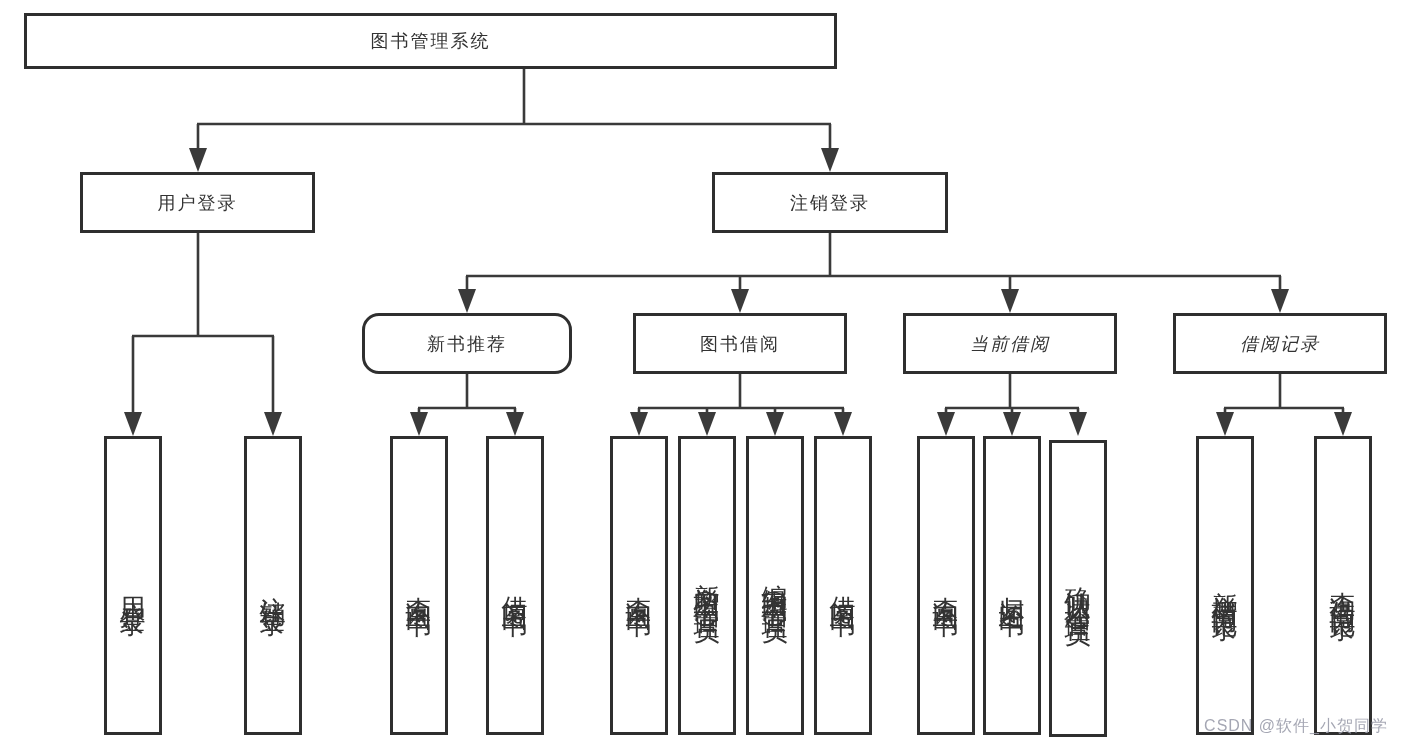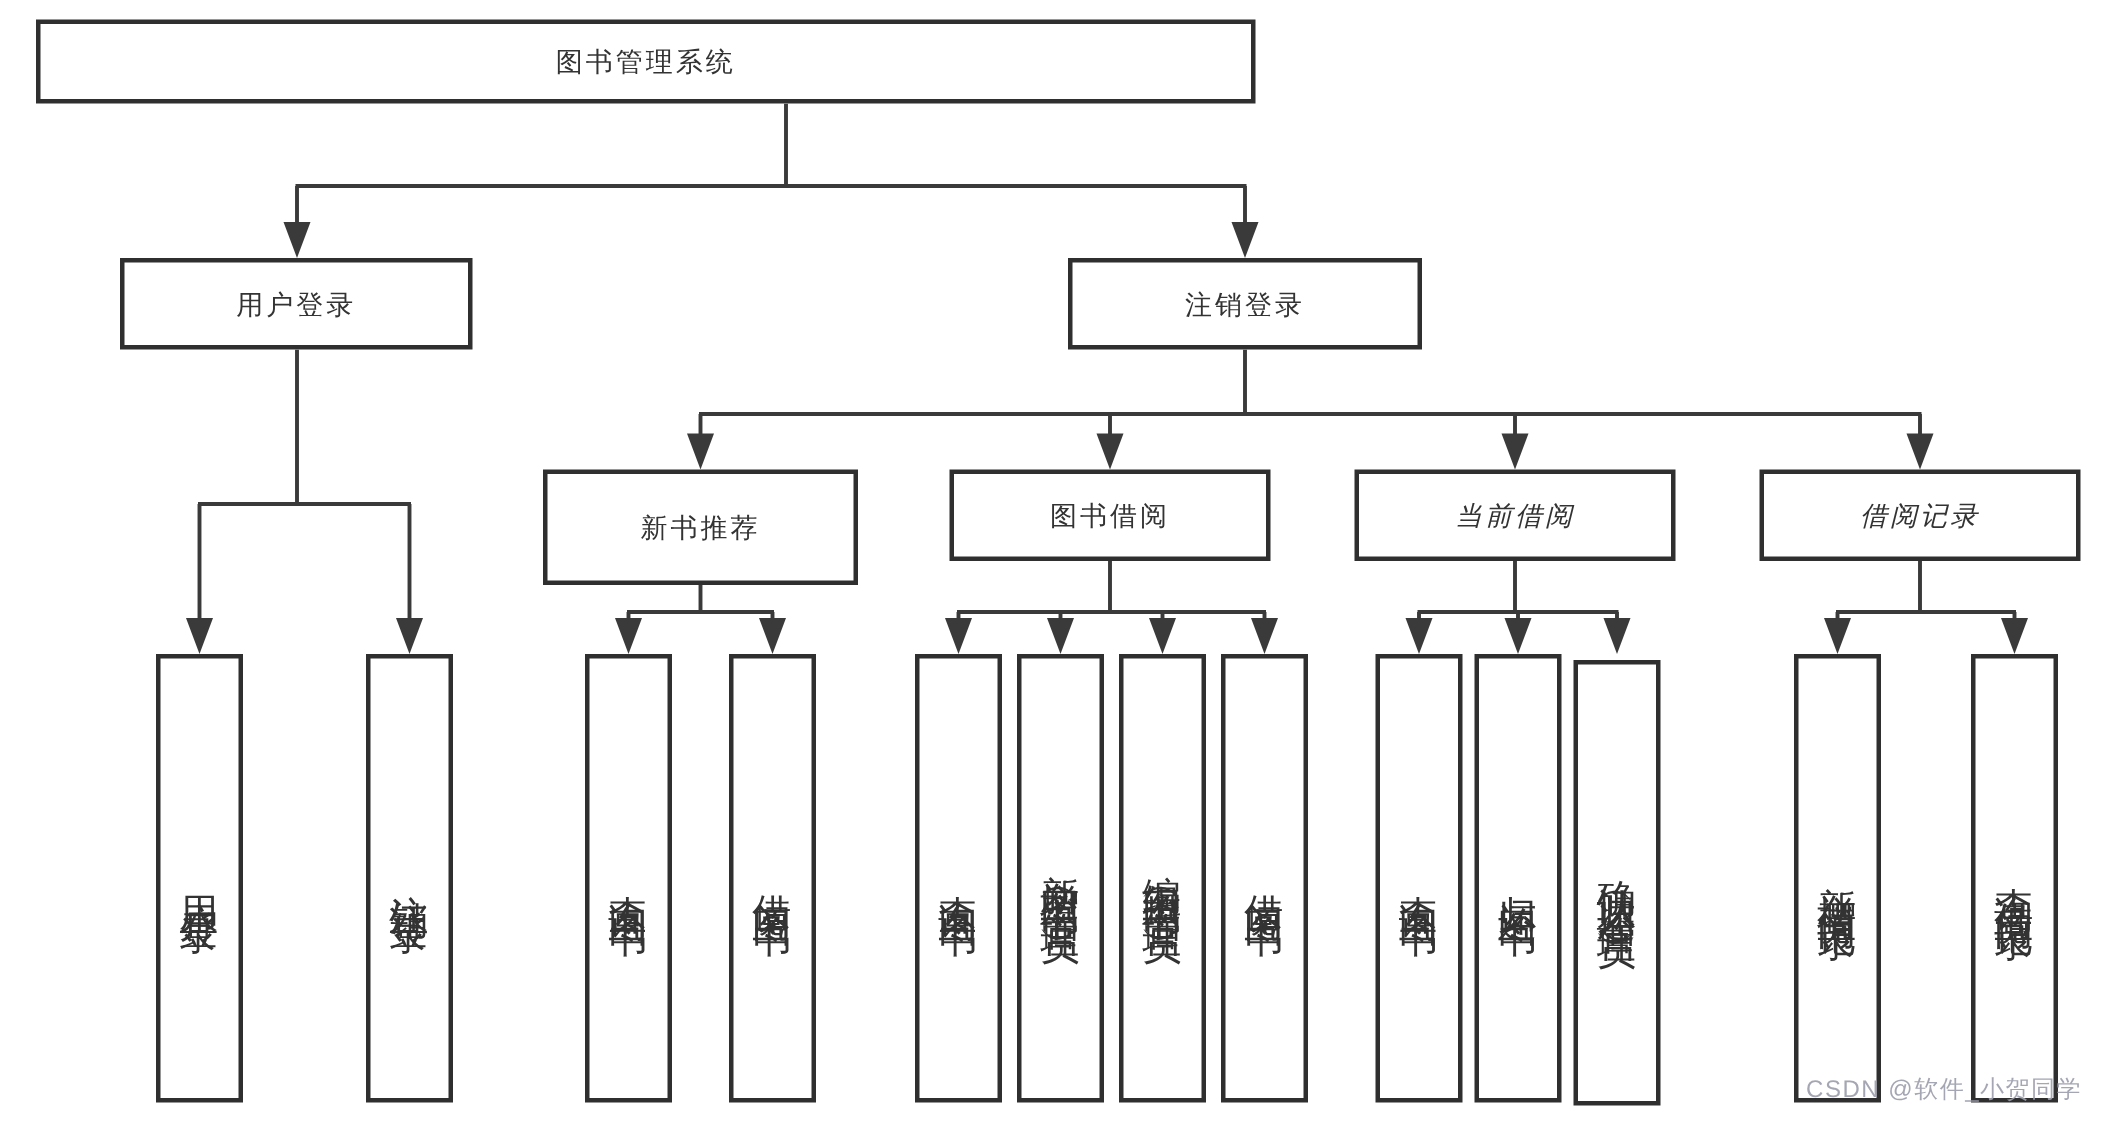--- a/index.html
+++ b/index.html
@@ -95,21 +95,21 @@
     <path d="M1280 374 V408 M1224 408 H1344 M1225 408 V414 M1343 408 V414"></path>
     <polygon points="1216,412 1234,412 1225,436"></polygon>
     <polygon points="1334,412 1352,412 1343,436"></polygon>
   </svg>
 
   <div class="box h" style="left:24px;top:13px;width:813px;height:56px;">图书管理系统</div>
 
   <div class="box h" style="left:80px;top:172px;width:235px;height:61px;">用户登录</div>
   <div class="box h" style="left:712px;top:172px;width:236px;height:61px;">注销登录</div>
 
-  <div class="box h" style="left:362px;top:313px;width:210px;height:77px;">新书推荐</div>
+  <div class="box h" style="left:362px;top:313px;width:210px;height:61px;border-radius:17px;">新书推荐</div>
   <div class="box h" style="left:633px;top:313px;width:214px;height:61px;">图书借阅</div>
   <div class="box h" style="left:903px;top:313px;width:214px;height:61px;font-style:italic;">当前借阅</div>
   <div class="box h" style="left:1173px;top:313px;width:214px;height:61px;font-style:italic;">借阅记录</div>
 
   <div class="box v" style="left:104px;top:436px;width:58px;height:299px;">用户登录</div>
   <div class="box v" style="left:244px;top:436px;width:58px;height:299px;">注销登录</div>
 
   <div class="box v" style="left:390px;top:436px;width:58px;height:299px;">查询图书</div>
   <div class="box v" style="left:486px;top:436px;width:58px;height:299px;">借阅图书</div>
 

